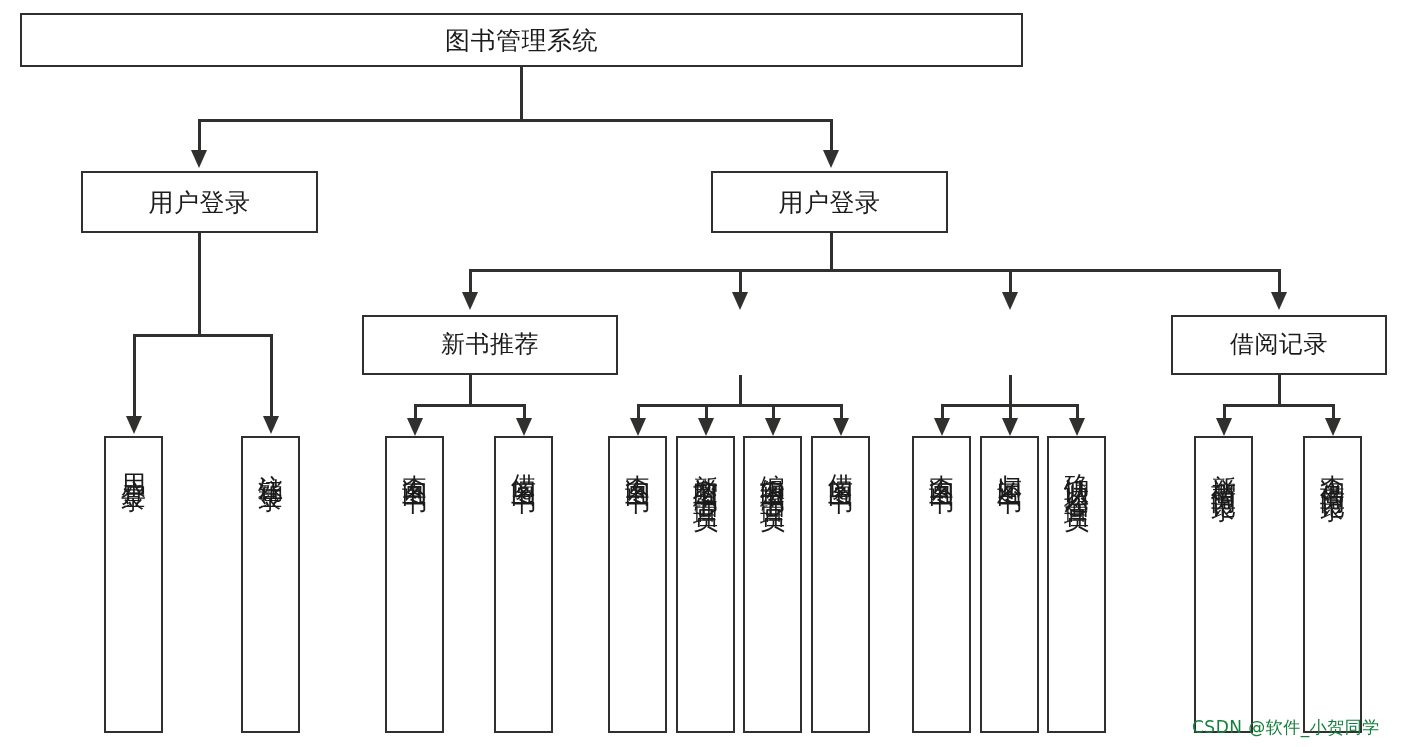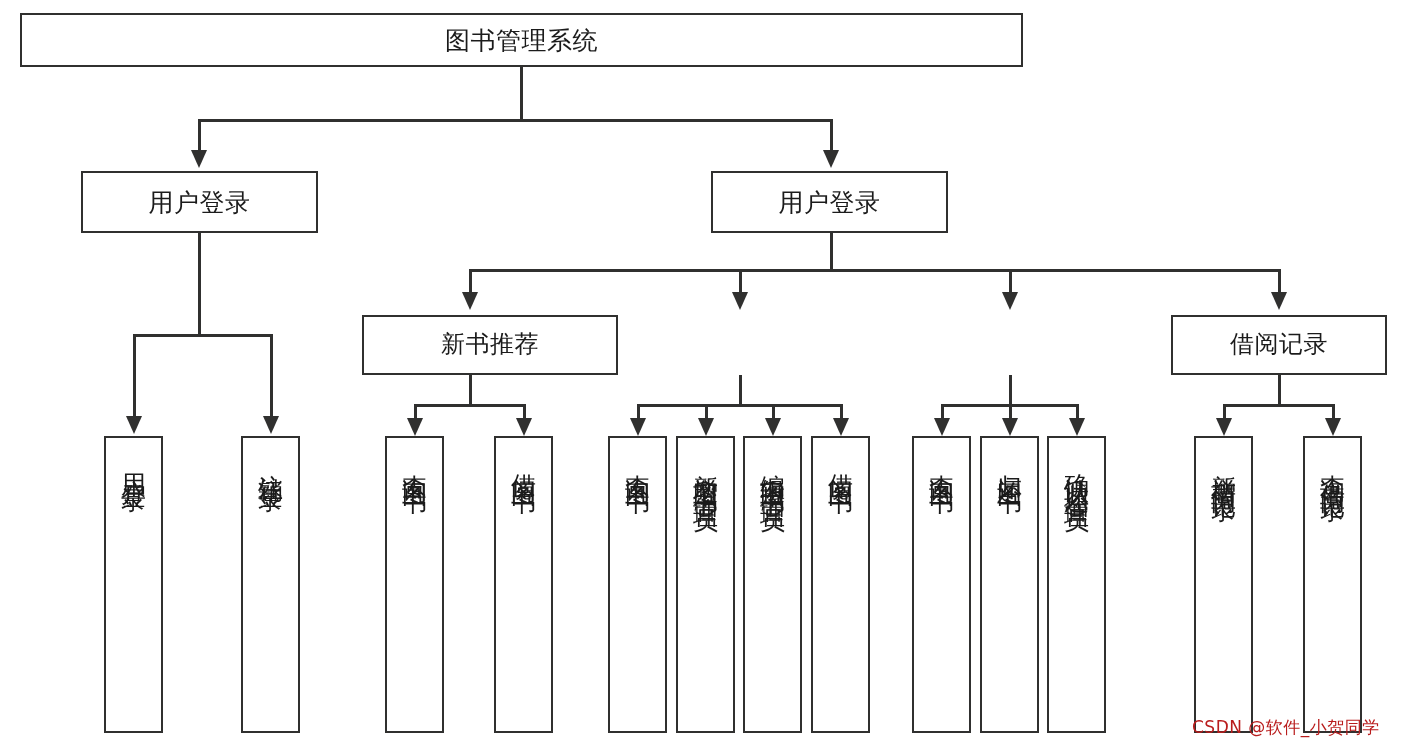--- a/index.html
+++ b/index.html
@@ -74,21 +74,21 @@
   .arrow {
     position: absolute;
     width: 0;
     height: 0;
     border-left: 8px solid transparent;
     border-right: 8px solid transparent;
     border-top: 18px solid #30302f;
   }
   .watermark {
     position: absolute;
-    color: #b91c1c;
+    color: #15803d;
     font-size: 17px;
     letter-spacing: 0.5px;
     white-space: nowrap;
     user-select: none;
   }
 </style>
 </head>
 <body>
 
 <div id="diagram-root">

